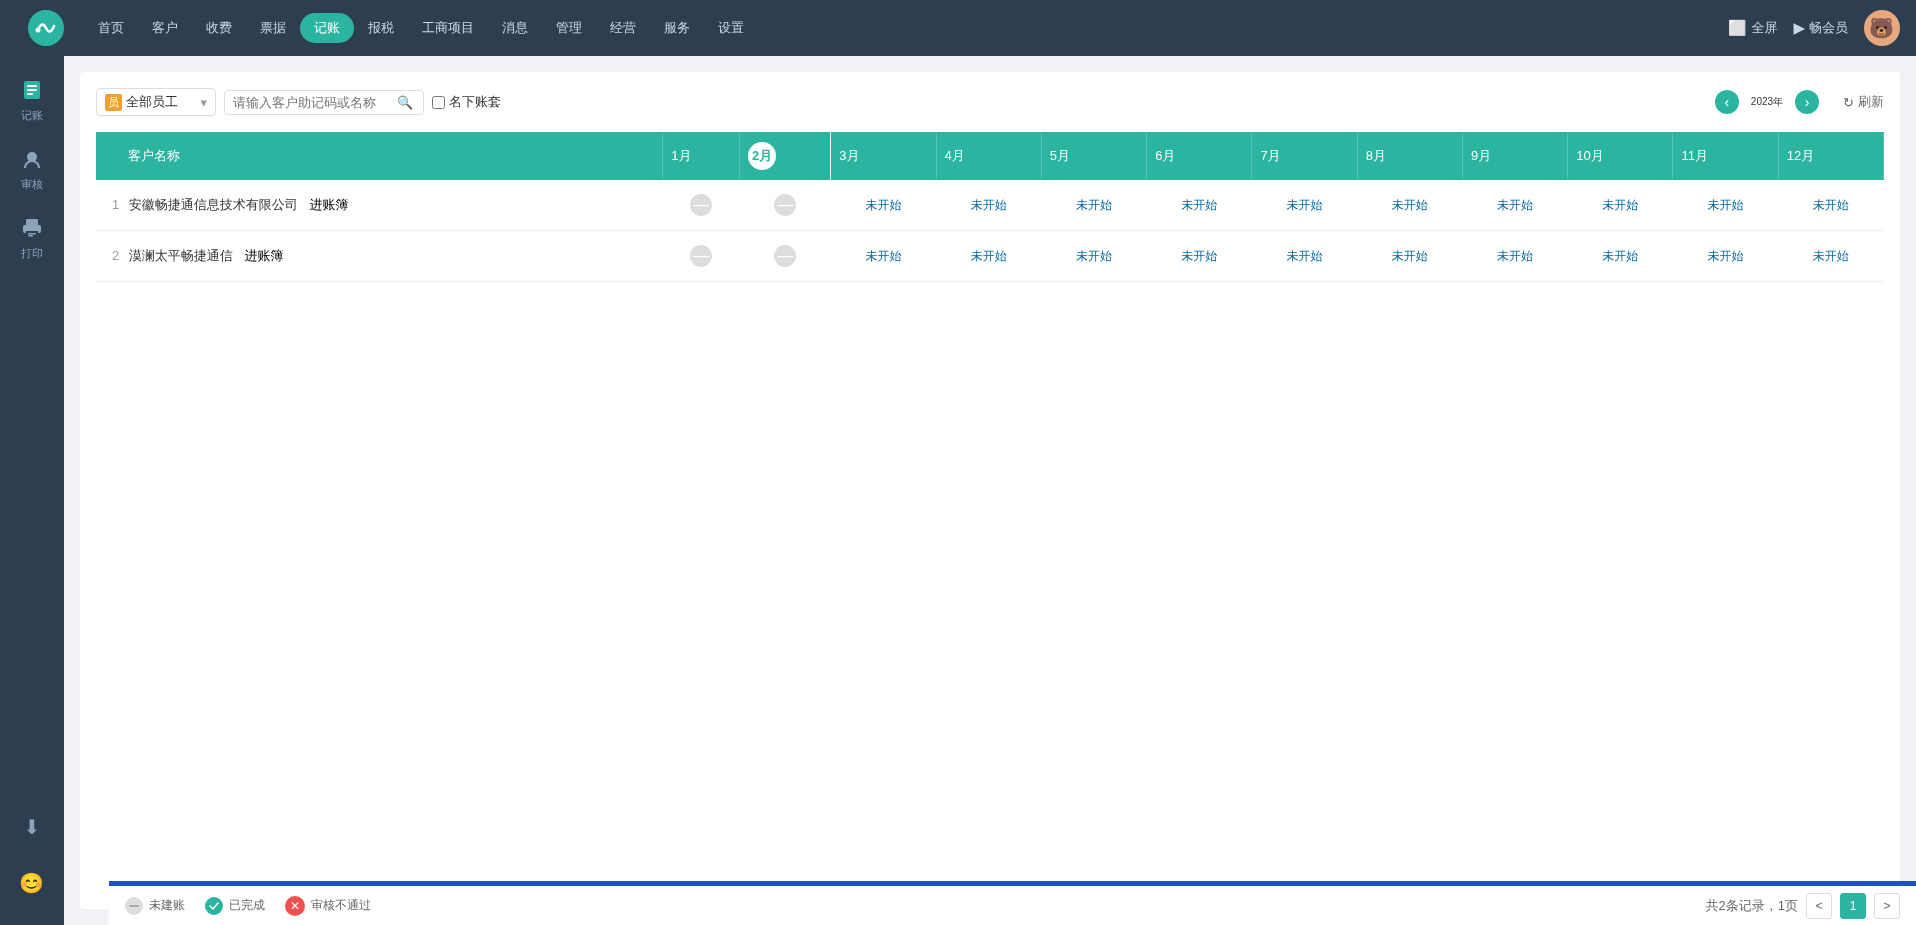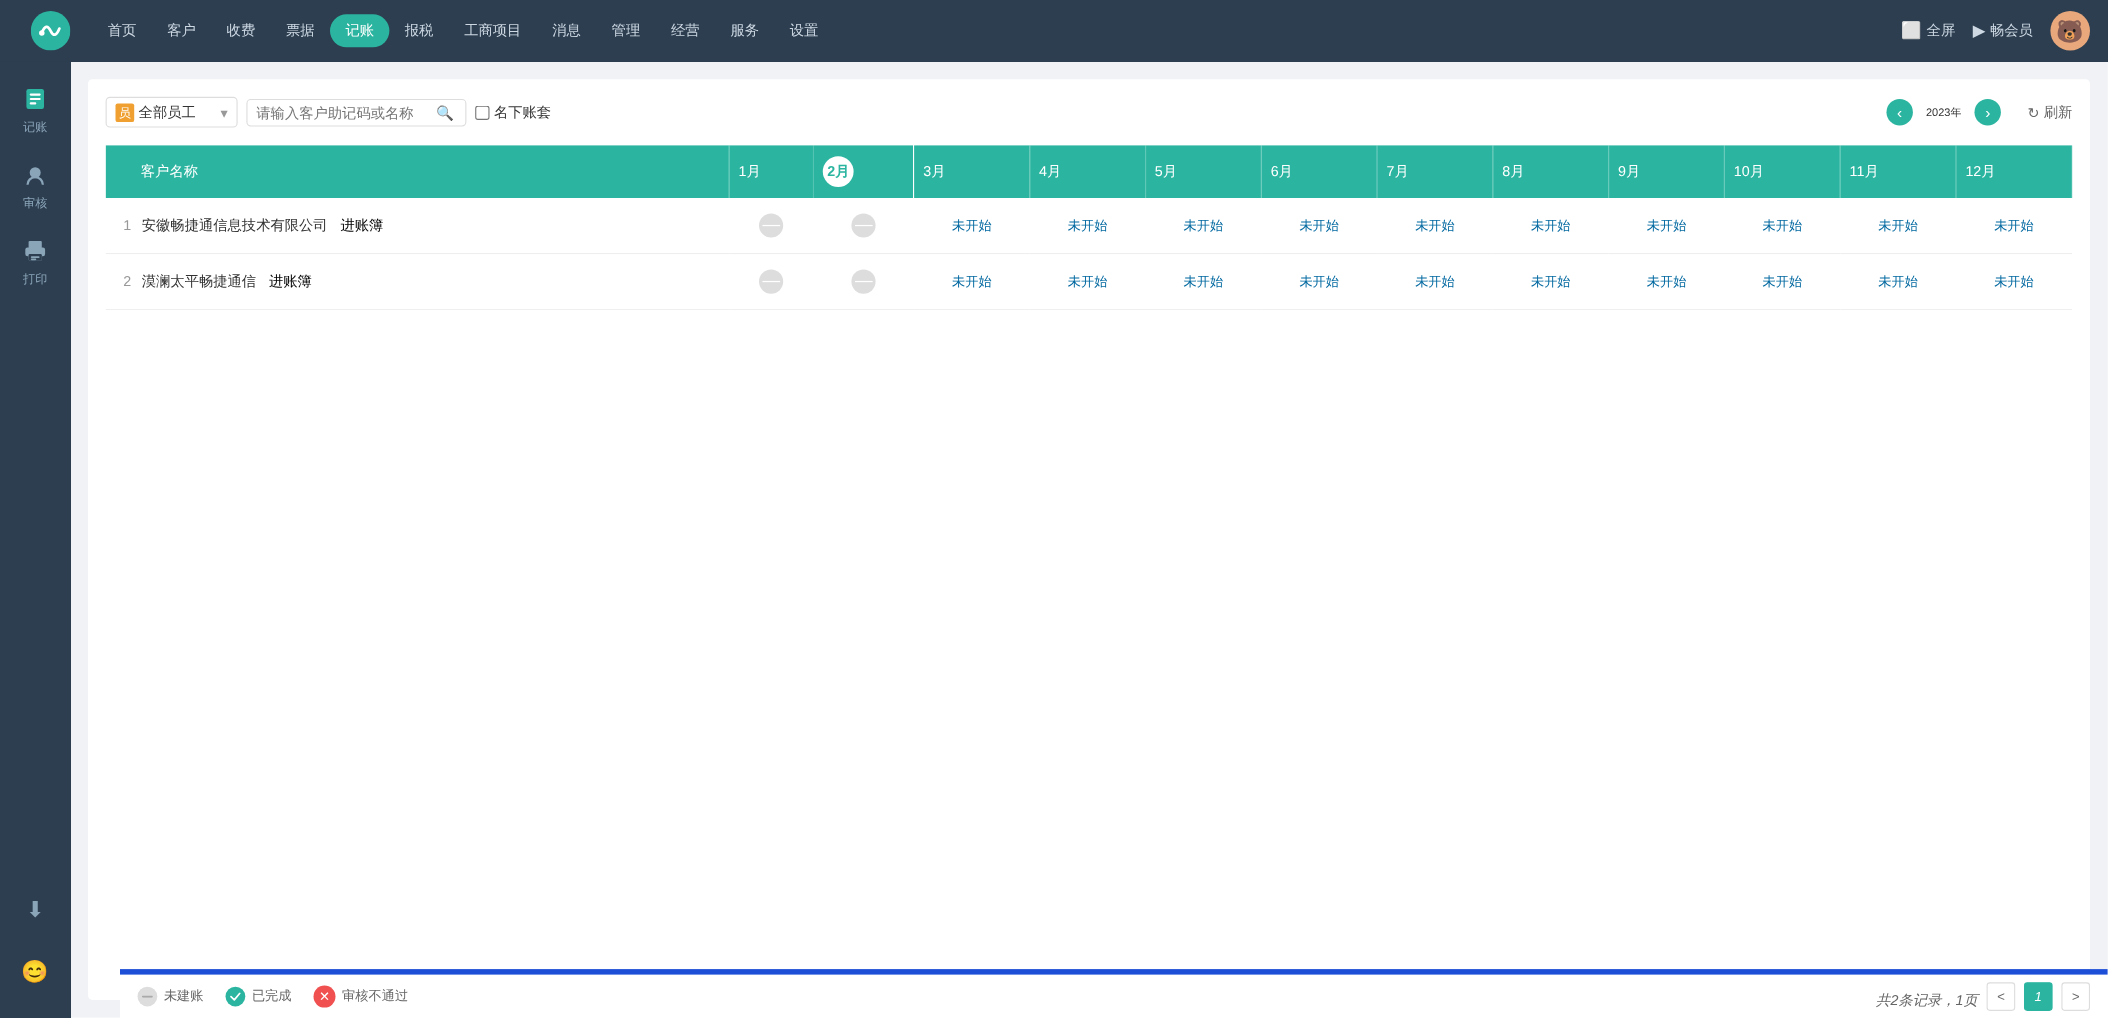--- a/index.html
+++ b/index.html
@@ -329,25 +329,24 @@
       background: #f05050;
       display: flex;
       align-items: center;
       justify-content: center;
       color: #fff;
       font-size: 12px;
     }
     .pagination-area {
       margin-left: auto;
       display: flex;
-      align-items: flex-end;
+      align-items: center;
       gap: 8px;
       font-size: 13px;
       color: #666;
-      font-style: italic;
     }
     .page-btn {
       width: 26px;
       height: 26px;
       border: 1px solid #ddd;
       border-radius: 3px;
       display: flex;
       align-items: center;
       justify-content: center;
       cursor: pointer;

